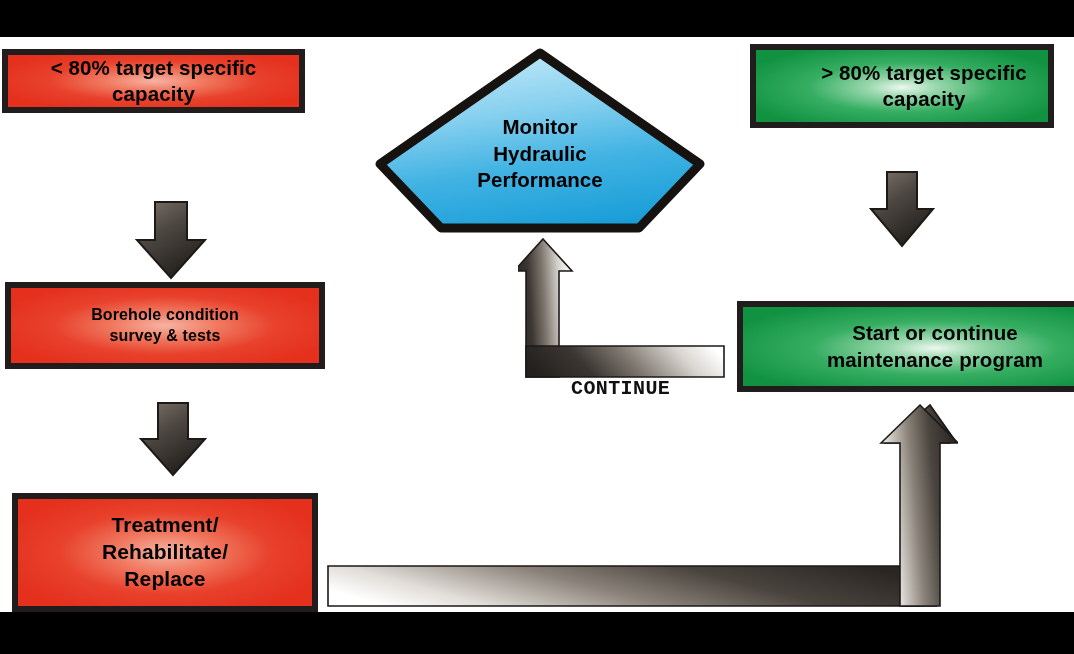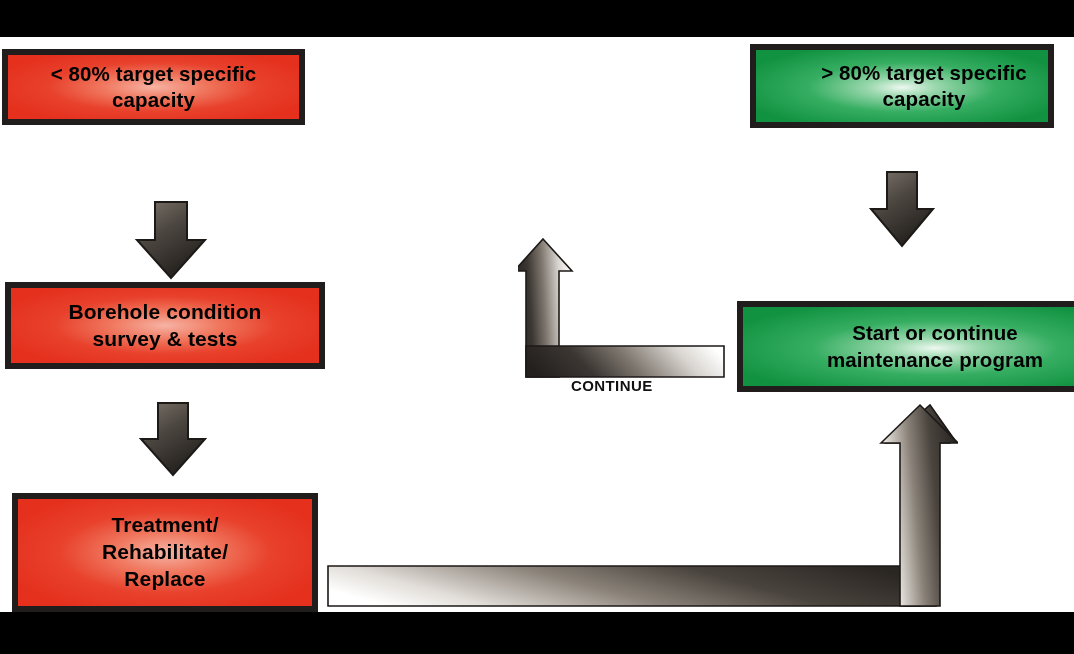--- a/index.html
+++ b/index.html
@@ -111,39 +111,39 @@
     letter-spacing: 0.4px;
     white-space: nowrap;
   }
 </style>
 </head>
 <body>
 
 <div id="canvas">
   <div id="stage">
 
-    <div class="node red" style="left:2px; top:12px; width:303px; height:76px; font-size:20.5px;">
+    <div class="node red" style="left:2px; top:12px; width:303px; height:64px; font-size:20.5px;">
       <span class="node-label">&lt; 80% target specific
 capacity</span>
     </div>
 
     <div class="arrow" style="left:131px; top:163px;">
       <svg width="80" height="80" viewBox="0 0 80 80">
         <defs>
           <linearGradient id="gDownA" x1="0" y1="0" x2="0.55" y2="1">
             <stop offset="0%" stop-color="#7e766e"></stop>
             <stop offset="45%" stop-color="#4d4741"></stop>
             <stop offset="100%" stop-color="#23201d"></stop>
           </linearGradient>
         </defs>
         <polygon points="24,2 56,2 56,40 74,40 40,78 6,40 24,40" fill="url(#gDownA)" stroke="#1c1917" stroke-width="2"></polygon>
       </svg>
     </div>
 
-    <div class="node red" style="left:5px; top:245px; width:320px; height:87px; font-size:21px;">
+    <div class="node red" style="left:5px; top:245px; width:320px; height:87px; font-size:16px;">
       <span class="node-label">Borehole condition
 survey &amp; tests</span>
     </div>
 
     <div class="arrow" style="left:136px; top:364px;">
       <svg width="74" height="76" viewBox="0 0 74 76">
         <defs>
           <linearGradient id="gDownB" x1="0" y1="0" x2="0.55" y2="1">
             <stop offset="0%" stop-color="#7e766e"></stop>
             <stop offset="45%" stop-color="#4d4741"></stop>
@@ -153,38 +153,54 @@
         <polygon points="22,2 52,2 52,38 69,38 37,74 5,38 22,38" fill="url(#gDownB)" stroke="#1c1917" stroke-width="2"></polygon>
       </svg>
     </div>
 
     <div class="node red" style="left:12px; top:456px; width:306px; height:119px; font-size:21px;">
       <span class="node-label">Treatment/
 Rehabilitate/
 Replace</span>
     </div>
 
+    <div class="pentagon-wrap" style="left:374px; top:10px; width:332px; height:186px;">
+      <svg width="332" height="186" viewBox="0 0 332 186">
+        <defs>
+          <linearGradient id="gPent" x1="0.35" y1="0.05" x2="0.6" y2="1">
+            <stop offset="0%" stop-color="#b7e4f6"></stop>
+            <stop offset="30%" stop-color="#86d0ef"></stop>
+            <stop offset="62%" stop-color="#42b3e3"></stop>
+            <stop offset="100%" stop-color="#1a9ed8"></stop>
+          </linearGradient>
+        </defs>
+        <polygon points="166,6 326,117 265,181 67,181 6,117" fill="url(#gPent)" stroke="#16120f" stroke-width="9" stroke-linejoin="round"></polygon>
+      </svg>
+      <div class="pentagon-text" style="font-size:20.5px;">Monitor
+Hydraulic
+Performance</div>
+    </div>
 
     <div class="arrow" style="left:518px; top:198px;">
       <svg width="216" height="145" viewBox="0 0 216 145">
         <defs>
           <linearGradient id="gCont" x1="1" y1="0.4" x2="0" y2="0.55">
             <stop offset="0%" stop-color="#ffffff"></stop>
             <stop offset="20%" stop-color="#d8d4cf"></stop>
             <stop offset="48%" stop-color="#7d766e"></stop>
             <stop offset="72%" stop-color="#3b3632"></stop>
             <stop offset="100%" stop-color="#23201d"></stop>
           </linearGradient>
         </defs>
         <polygon points="25,4 54,36 41,36 41,142 8,142 8,36 -4,36" fill="url(#gCont)" stroke="#1c1917" stroke-width="1.6"></polygon>
         <polygon points="8,111 206,111 206,142 8,142" fill="url(#gCont)" stroke="#1c1917" stroke-width="1.6"></polygon>
       </svg>
     </div>
 
-    <div class="continue-label" style="left:571px; top:340px; font-size:15px;">CONTINUE</div>
+    <div class="continue-label" style="left:571px; top:340px; font-size:20px;font-family:Liberation Mono, monospace;">CONTINUE</div>
 
     <div class="node green" style="left:750px; top:7px; width:304px; height:84px; font-size:20.5px;padding-left:44px;">
       <span class="node-label">&gt; 80% target specific
 capacity</span>
     </div>
 
     <div class="arrow" style="left:866px; top:133px;">
       <svg width="72" height="78" viewBox="0 0 72 78">
         <defs>
           <linearGradient id="gDownC" x1="0" y1="0" x2="0.55" y2="1">

